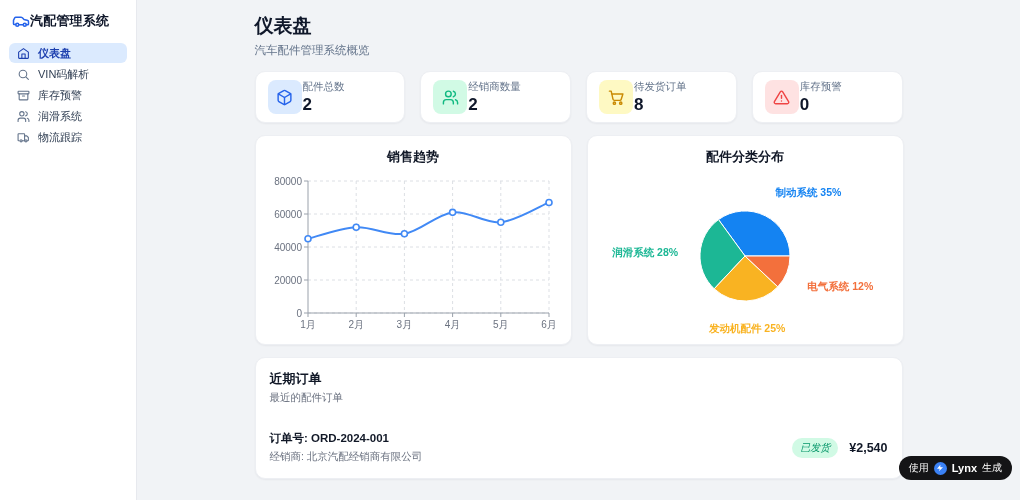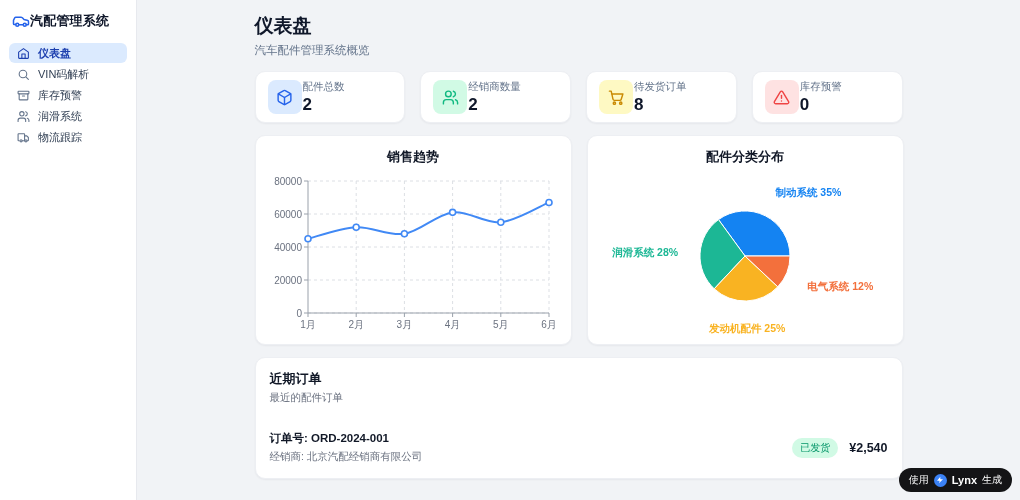--- a/index.html
+++ b/index.html
@@ -41,21 +41,21 @@
 
   .orders { margin-top:12px; padding:12px 14px 14px; }
   .orders-sub { font-size:10.5px; color:#6b7280; margin:3px 0 26px; }
   .order-row { display:flex; justify-content:space-between; align-items:center; }
   .order-no { font-size:11.5px; font-weight:bold; color:#111827; }
   .order-dealer { font-size:10.5px; color:#6b7280; margin-top:4px; }
   .order-right { display:flex; align-items:center; gap:11px; }
   .status-badge { background:#d1fae5; color:#059669; font-size:10px; padding:3px 8px; border-radius:999px; }
   .amount { font-size:12.5px; font-weight:bold; color:#111827; }
 
-  .lynx { position:fixed; right:8px; bottom:8px; background:#141416; color:#fff; border-radius:999px;
+  .lynx { position:fixed; right:8px; bottom:20px; background:#141416; color:#fff; border-radius:999px;
     display:flex; align-items:center; gap:5px; padding:5px 10px; font-size:10px; cursor:pointer; }
   .lynx .brand { font-weight:bold; font-size:11px; }
   .lynx-icon { width:13px; height:13px; border-radius:50%; background:#3b82f6;
     display:flex; align-items:center; justify-content:center; }
 </style>
 </head>
 <body>
 
 <div class="app">
 
@@ -251,21 +251,21 @@
 
       <section class="card orders">
         <h2 class="card-title" style="margin-bottom:0">近期订单</h2>
         <p class="orders-sub">最近的配件订单</p>
         <div class="order-row">
           <div>
             <div class="order-no">订单号: ORD-2024-001</div>
             <div class="order-dealer">经销商: 北京汽配经销商有限公司</div>
           </div>
           <div class="order-right">
-            <span class="status-badge" style="background: rgb(209, 250, 229); color: rgb(5, 150, 105);">已发货</span>
+            <span class="status-badge" style="background: rgb(209, 250, 229); color: rgb(5, 150, 105); font-style: italic;">已发货</span>
             <span class="amount">¥2,540</span>
           </div>
         </div>
       </section>
     </div>
   </main>
 
   <div class="lynx">
     <span>使用</span>
     <span class="lynx-icon">

